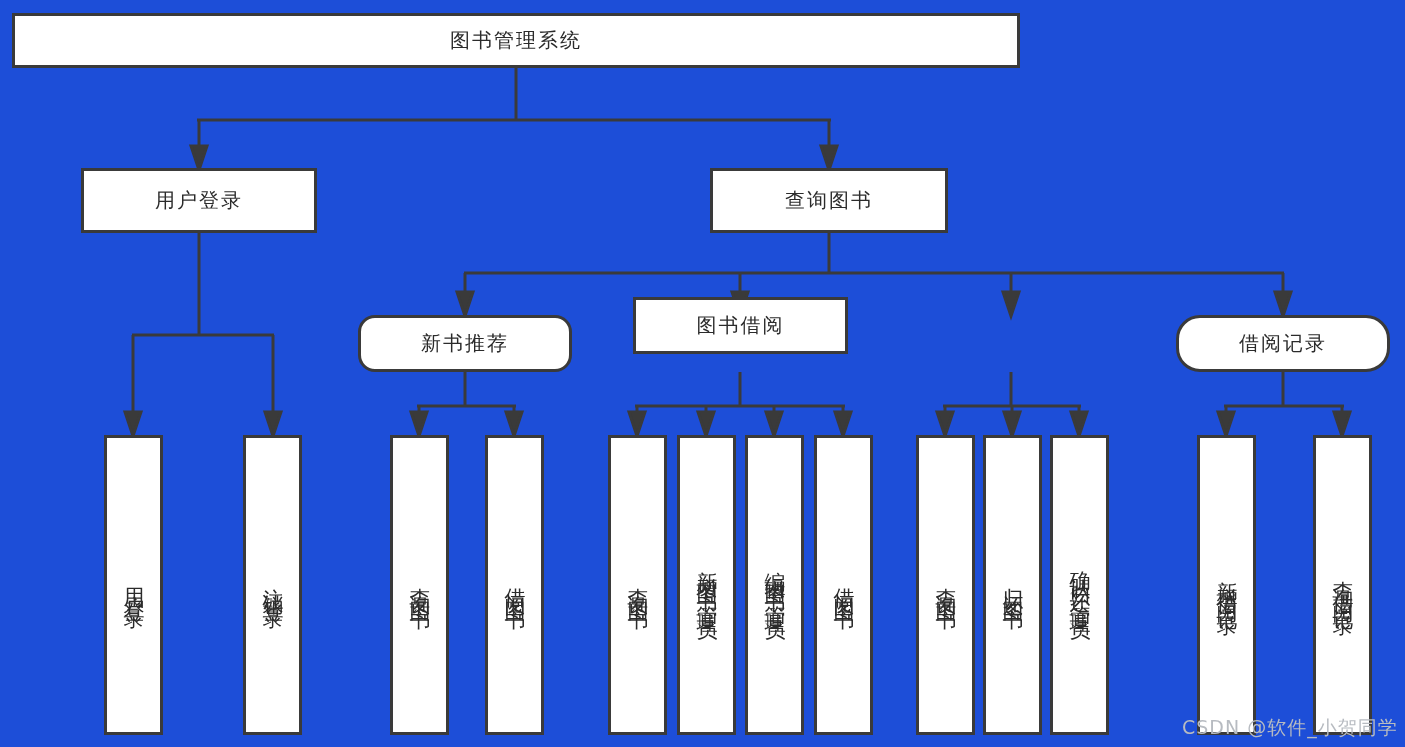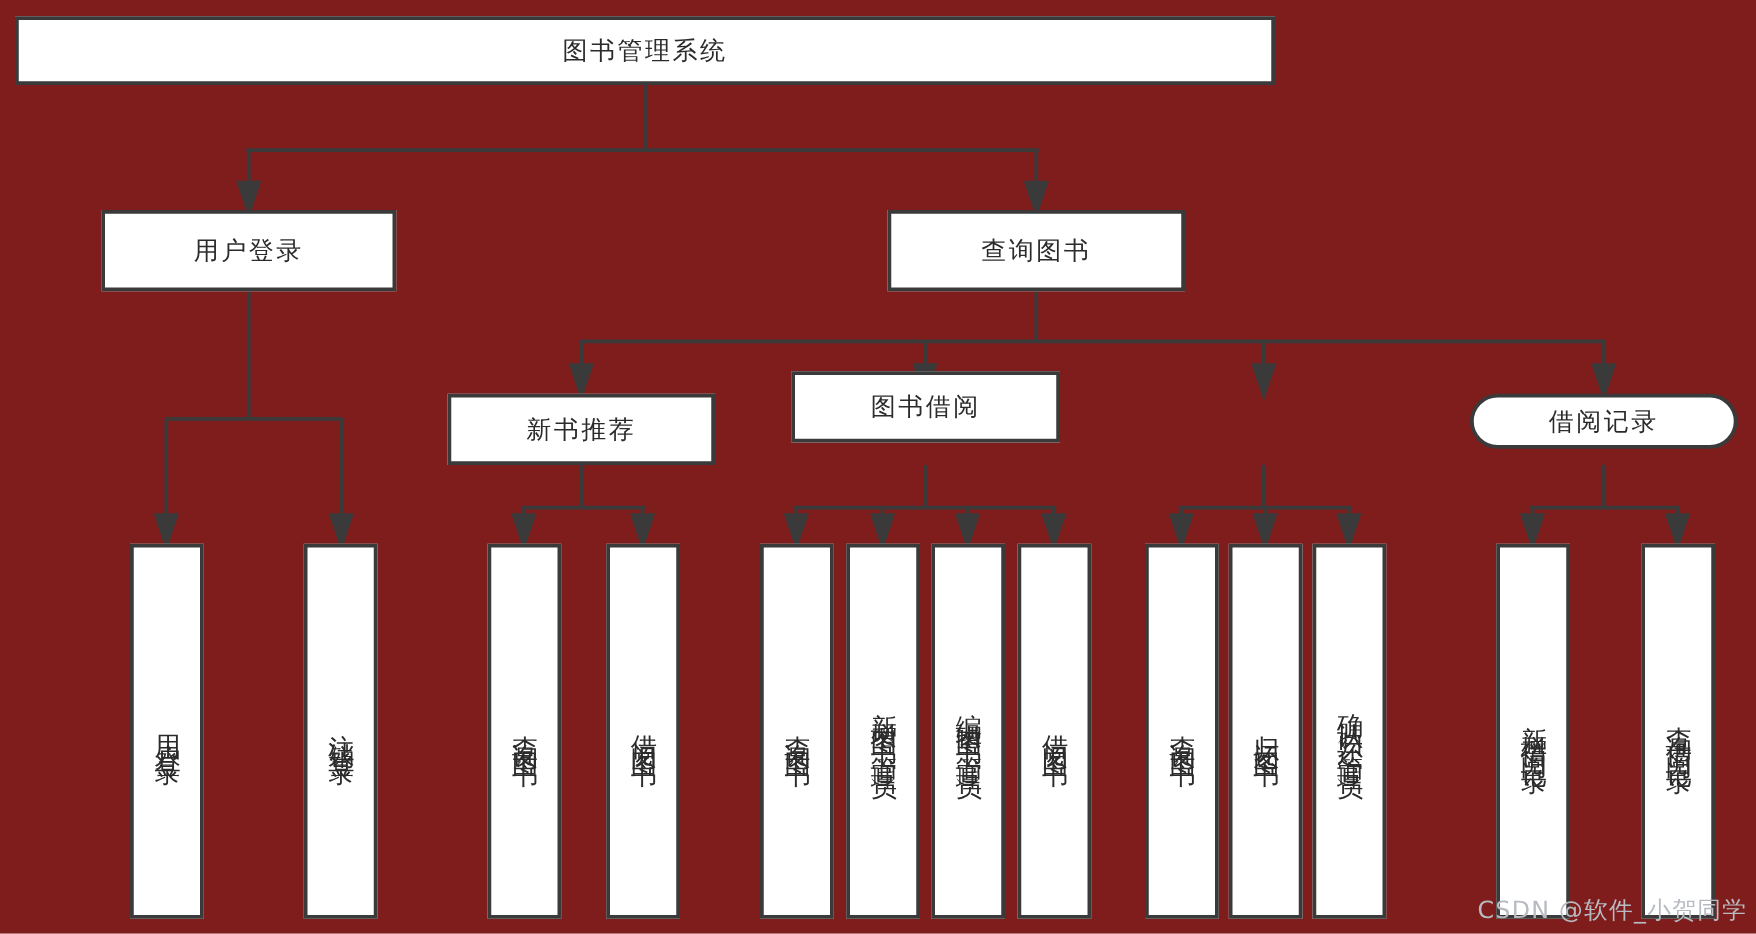--- a/index.html
+++ b/index.html
@@ -1,20 +1,20 @@
 <!DOCTYPE html>
 <html><head>
 <meta charset="utf-8">
 <style>
   html, body { margin: 0; padding: 0; background: #ffffff; }
   .canvas {
     position: relative;
     width: 1405px;
     height: 747px;
-    background: #7f1d1d;
+    background: #1d4ed8;
     font-family: "DejaVu Sans", "Liberation Sans", sans-serif;
     overflow: hidden;
   }
   svg.connectors {
     position: absolute;
     left: 0; top: 0;
     width: 1405px; height: 747px;
     z-index: 1;
   }
   .node {
@@ -134,27 +134,27 @@
     <span>图书管理系统</span>
   </div>
 
   <div class="node node-h" style="left:81px; top:168px; width:236px; height:65px;">
     <span>用户登录</span>
   </div>
   <div class="node node-h" style="left:710px; top:168px; width:238px; height:65px;">
     <span>查询图书</span>
   </div>
 
-  <div class="node node-h" style="left:358px; top:315px; width:214px; height:57px;">
+  <div class="node node-h" style="left:358px; top:315px; width:214px; height:57px;border-radius:17px;">
     <span>新书推荐</span>
   </div>
   <div class="node node-h" style="left:633px; top:297px; width:215px; height:57px;">
     <span>图书借阅</span>
   </div>
-  <div class="node node-h" style="left:1176px; top:315px; width:214px; height:44px;border-radius:24px;">
+  <div class="node node-h" style="left:1176px; top:315px; width:214px; height:57px;border-radius:24px;">
     <span>借阅记录</span>
   </div>
 
   <div class="node node-v" style="left:104px; top:435px; width:59px; height:300px;">
     <span class="v-label">用户登录</span>
   </div>
   <div class="node node-v" style="left:243px; top:435px; width:59px; height:300px;">
     <span class="v-label">注销登录</span>
   </div>
 

